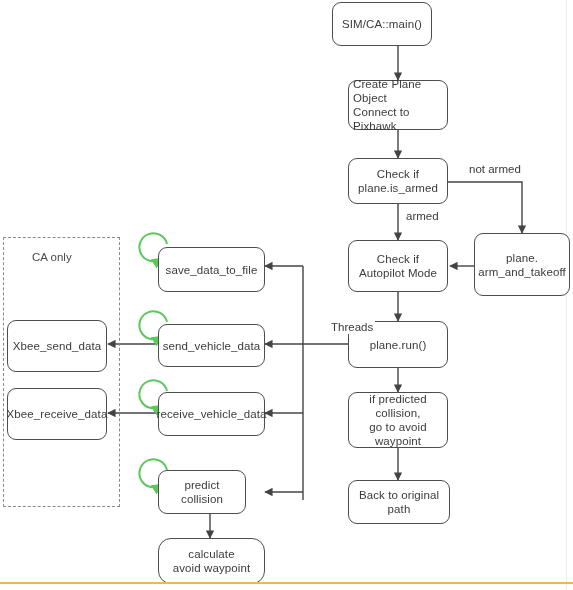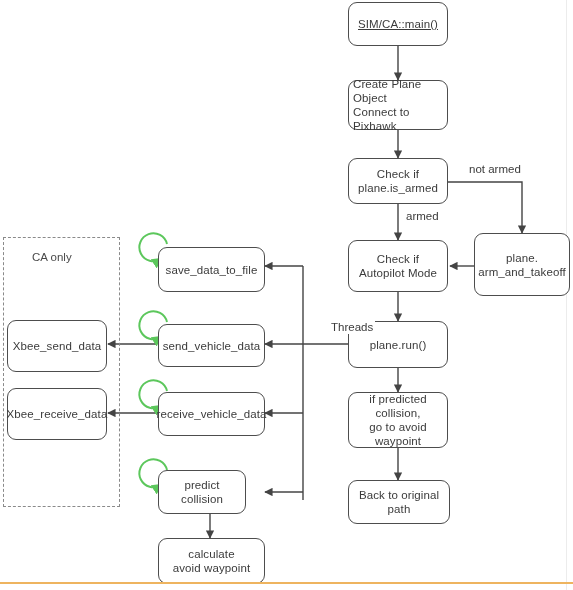--- a/index.html
+++ b/index.html
@@ -138,21 +138,21 @@
     </g>
 
     <g stroke="#5cc75c" stroke-width="2" fill="none">
       <path d="M 167 244 A 14 14 0 1 0 161 259" marker-end="url(#arrowGreen)"></path>
       <path d="M 167 322 A 14 14 0 1 0 161 337" marker-end="url(#arrowGreen)"></path>
       <path d="M 167 391 A 14 14 0 1 0 161 406" marker-end="url(#arrowGreen)"></path>
       <path d="M 167 470 A 14 14 0 1 0 161 485" marker-end="url(#arrowGreen)"></path>
     </g>
   </svg>
 
-  <div class="node" style="left:348px; top:2px;   width:100px; height:44px;text-decoration:underline;">SIM/CA::main()</div>
+  <div class="node" style="left:332px; top:2px;   width:100px; height:44px;">SIM/CA::main()</div>
 
   <div class="node" style="left:348px; top:80px;  width:100px; height:50px; text-align:left; justify-content:flex-start; padding-left:4px;">Create Plane Object
 Connect to Pixhawk</div>
 
   <div class="node" style="left:348px; top:158px; width:100px; height:46px;">Check if
 plane.is_armed</div>
 
   <div class="node" style="left:474px; top:233px; width:96px;  height:63px;">plane.
 arm_and_takeoff</div>
 
@@ -168,21 +168,21 @@
   <div class="node" style="left:348px; top:480px; width:102px; height:44px;">Back to original path</div>
 
   <div class="node" style="left:158px; top:247px; width:107px; height:45px;">save_data_to_file</div>
 
   <div class="node" style="left:158px; top:324px; width:107px; height:43px;">send_vehicle_data</div>
 
   <div class="node" style="left:158px; top:392px; width:107px; height:44px;">receive_vehicle_data</div>
 
   <div class="node" style="left:158px; top:470px; width:88px; height:44px;">predict collision</div>
 
-  <div class="node" style="left:158px; top:538px; width:107px; height:46px;">calculate
+  <div class="node" style="left:158px; top:538px; width:107px; height:46px;border-radius:13px;">calculate
 avoid waypoint</div>
 
   <div class="node" style="left:7px; top:320px; width:100px; height:52px;">Xbee_send_data</div>
 
   <div class="node" style="left:7px; top:388px; width:100px; height:52px;">Xbee_receive_data</div>
 
   <div class="edge-label" style="left:467px; top:162px;">not armed</div>
 
   <div class="edge-label" style="left:404px; top:209px;">armed</div>
 

